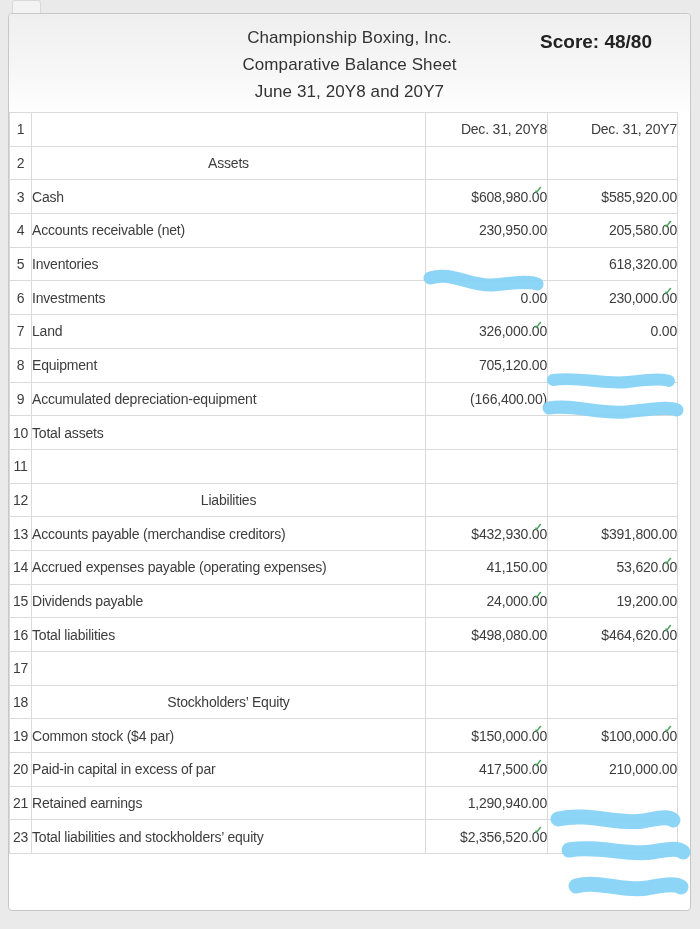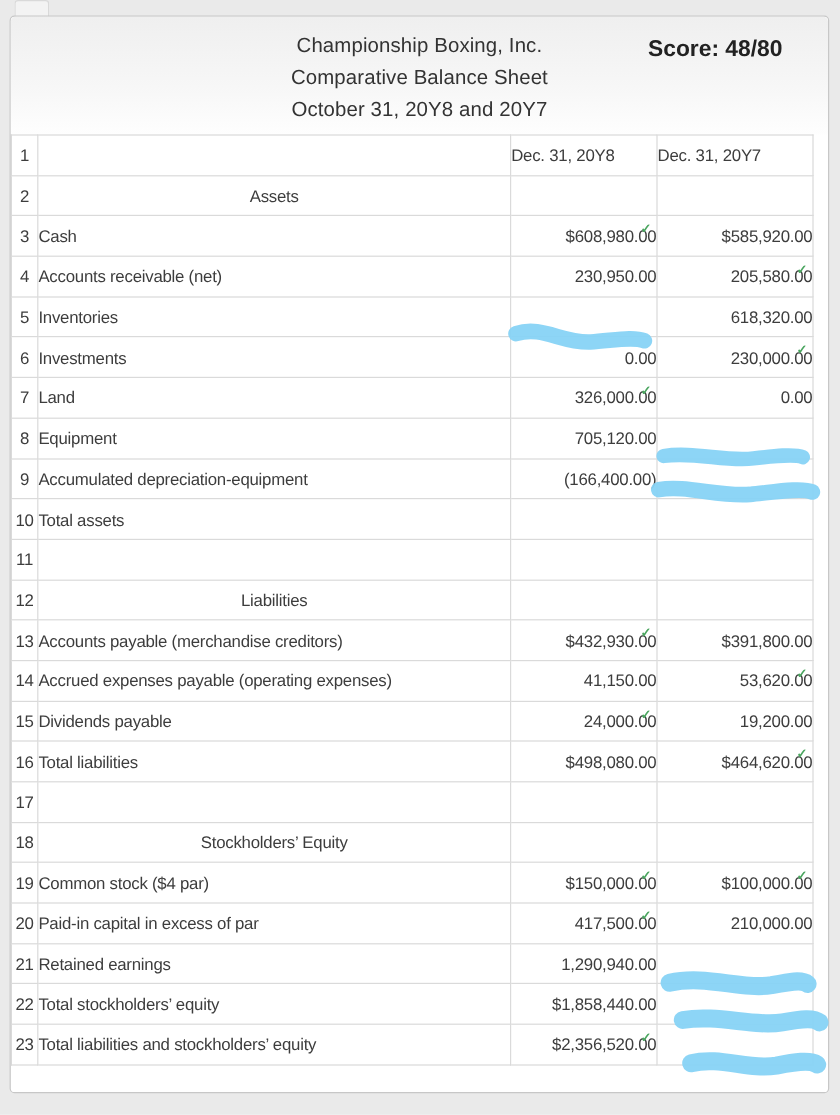--- a/index.html
+++ b/index.html
@@ -37,41 +37,41 @@
     font-size:14px;color:#3d3d3d;letter-spacing:-0.2px;
     overflow:hidden;white-space:nowrap;box-sizing:border-box;
   }
   td.num{
     font-size:9.5px;color:#999;text-align:center;border-left:none;
     letter-spacing:0;
   }
   td.lbl{text-align:left;padding-left:7px;border-left:3px double #cfcfcf;}
   td.lbl.section{text-align:center;padding-left:0;}
   td.val{text-align:right;padding-right:20px;position:relative;}
-  td.val.colhead{text-align:left;padding-right:12px;}
+  td.val.colhead{text-align:right;padding-right:0;}
   td.sb{border-bottom:1px solid #828282;margin-top:36px;}
   td.thick{border-bottom:3px solid #4a4a4a;}
   .check{
     position:absolute;right:4px;top:4px;
     font-size:11px;font-weight:700;color:#4aa55f;letter-spacing:0;
   }
   svg.overlay{position:absolute;left:0;top:0;pointer-events:none;}
   svg.overlay path{fill:none;stroke-linecap:round;stroke-linejoin:round;opacity:.95;}
 </style>
 </head>
 <body>
 
 <div class="tab-notch"></div>
 
 <div class="panel">
   <div class="panel-header">
     <div class="score">Score: 48/80</div>
     <div class="title-line">Championship Boxing, Inc.</div>
     <div class="title-line">Comparative Balance Sheet</div>
-    <div class="title-line">October 31, 20Y8 and 20Y7</div>
+    <div class="title-line">June 31, 20Y8 and 20Y7</div>
   </div>
 
   <table class="sheet">
     <colgroup>
         <col style="width:22px">
         <col style="width:394px">
         <col style="width:122px">
         <col style="width:130px">
       </colgroup>
 
@@ -216,26 +216,20 @@
       <td class="val"><span>210,000.00</span></td>
     </tr>
 
     <tr>
       <td class="num">21</td>
       <td class="lbl">Retained earnings</td>
       <td class="val sb"><span>1,290,940.00</span></td>
       <td class="val sb"></td>
     </tr>
 
-    <tr>
-      <td class="num">22</td>
-      <td class="lbl">Total stockholders’ equity</td>
-      <td class="val sb"><span>$1,858,440.00</span></td>
-      <td class="val sb"></td>
-    </tr>
 
     <tr>
       <td class="num">23</td>
       <td class="lbl">Total liabilities and stockholders’ equity</td>
       <td class="val thick"><span>$2,356,520.00</span><span class="check">✓</span></td>
       <td class="val thick"></td>
     </tr>
   </tbody>
     </table>
 </div>

